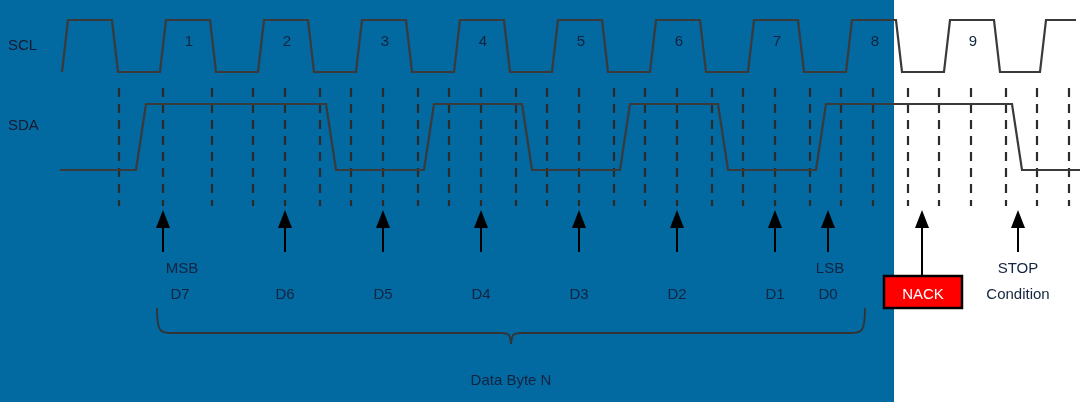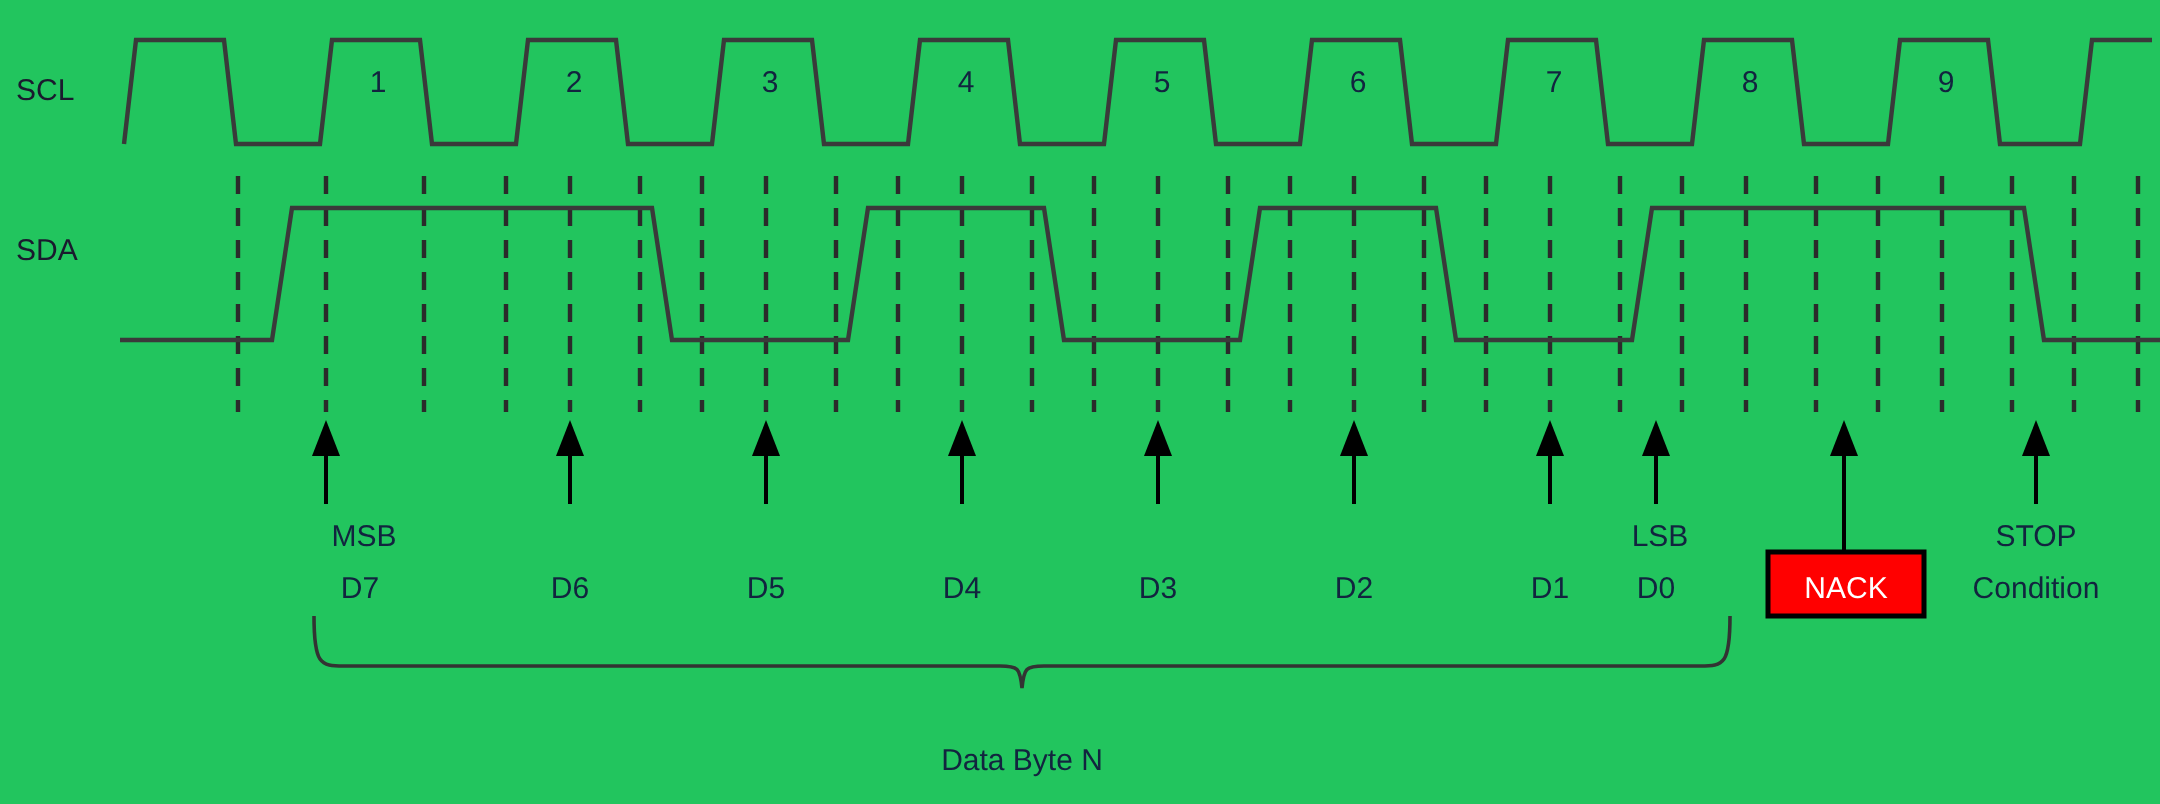--- a/index.html
+++ b/index.html
@@ -8,23 +8,23 @@
     background: #ffffff;
   }
   body {
     font-family: "Liberation Sans", sans-serif;
     width: 1080px;
     height: 402px;
     overflow: hidden;
   }
   #diagram-root {
     position: relative;
-    width: 1080px;
+    width: 894px;
     height: 402px;
-    background: #22c55e;
+    background: #0369a1;
   }
   #wave-svg {
     position: absolute;
     left: 0;
     top: 0;
     width: 1080px;
     height: 402px;
     display: block;
   }
   .sig-label {

